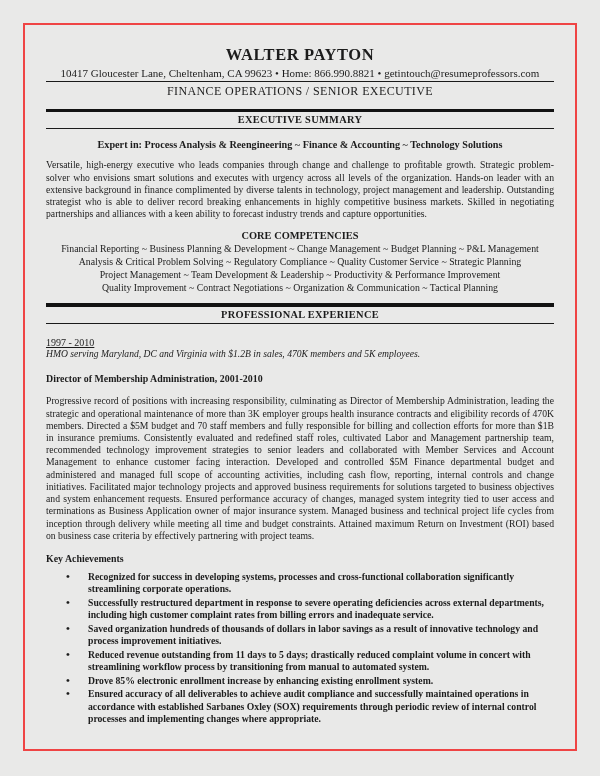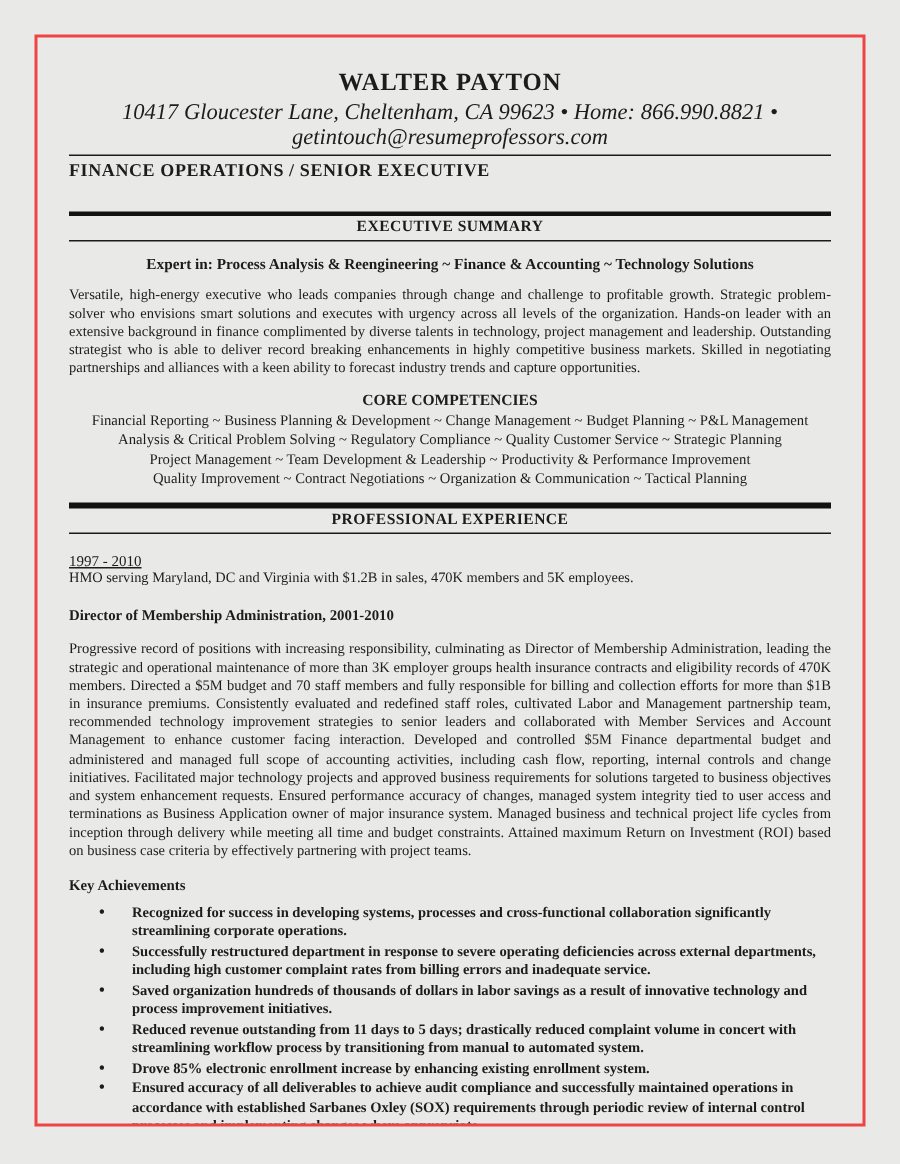--- a/index.html
+++ b/index.html
@@ -25,42 +25,41 @@
     overflow: hidden;
   }
   .name {
     font-size: 16.5px;
     font-weight: bold;
     letter-spacing: 0.6px;
     text-align: center;
     margin: 6px 0 2px 0;
   }
   .contact {
-    font-size: 15px;
+    font-size: 11px;
     text-align: center;
     margin: 0 0 2px 0;
-    font-style: italic;
   }
   .rule-thin {
     border: none;
     border-top: 1.6px solid #1a1a1a;
     margin: 2px 0;
   }
   .rule-thick {
     border: none;
     height: 3.4px;
     background: #121212;
     margin: 2px 0;
   }
   .headline {
     font-size: 12px;
-    font-weight: bold;
+    font-weight: normal;
     letter-spacing: 0.4px;
-    text-align: left;
-    margin: 2px 0 20px 0;
+    text-align: center;
+    margin: 2px 0 10px 0;
   }
   .section-heading {
     font-size: 10.4px;
     font-weight: bold;
     letter-spacing: 0.3px;
     text-align: center;
     margin: 2px 0 3px 0;
   }
   .expert-line {
     font-size: 10.2px;
@@ -89,20 +88,21 @@
   .emp-row {
     display: flex;
     justify-content: space-between;
     align-items: baseline;
     margin-top: 13px;
     font-size: 10.2px;
   }
   .emp-name { letter-spacing: 0.2px; }
   .emp-dates { font-size: 10px; text-decoration: underline; }
   .emp-desc {
+    font-style: italic;
     font-size: 9.6px;
     margin-top: 0.5px;
   }
   .emp-role {
     font-weight: bold;
     font-size: 9.9px;
     margin-top: 14px;
   }
   .exp-par {
     font-size: 9.7px;

